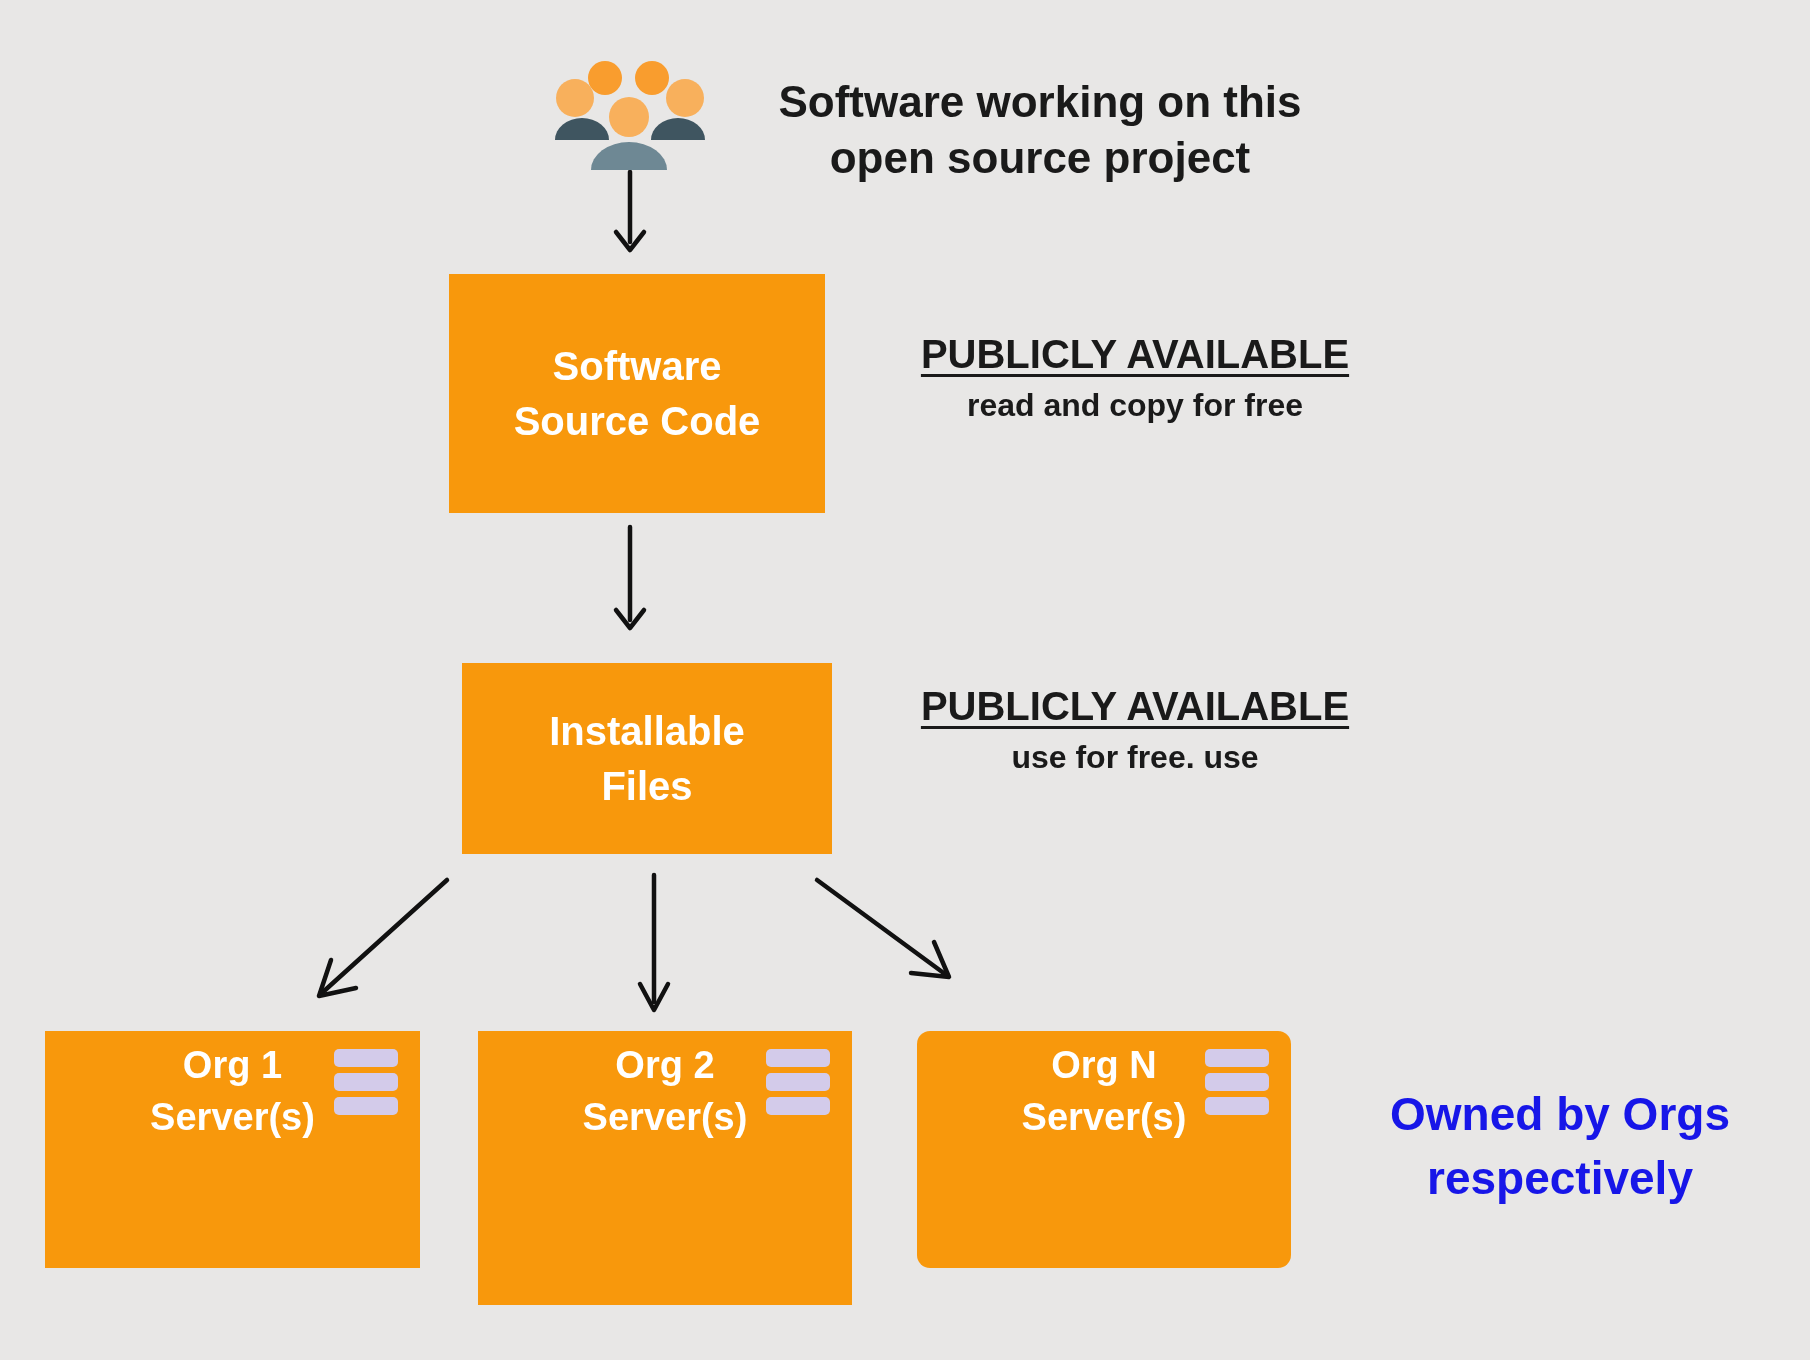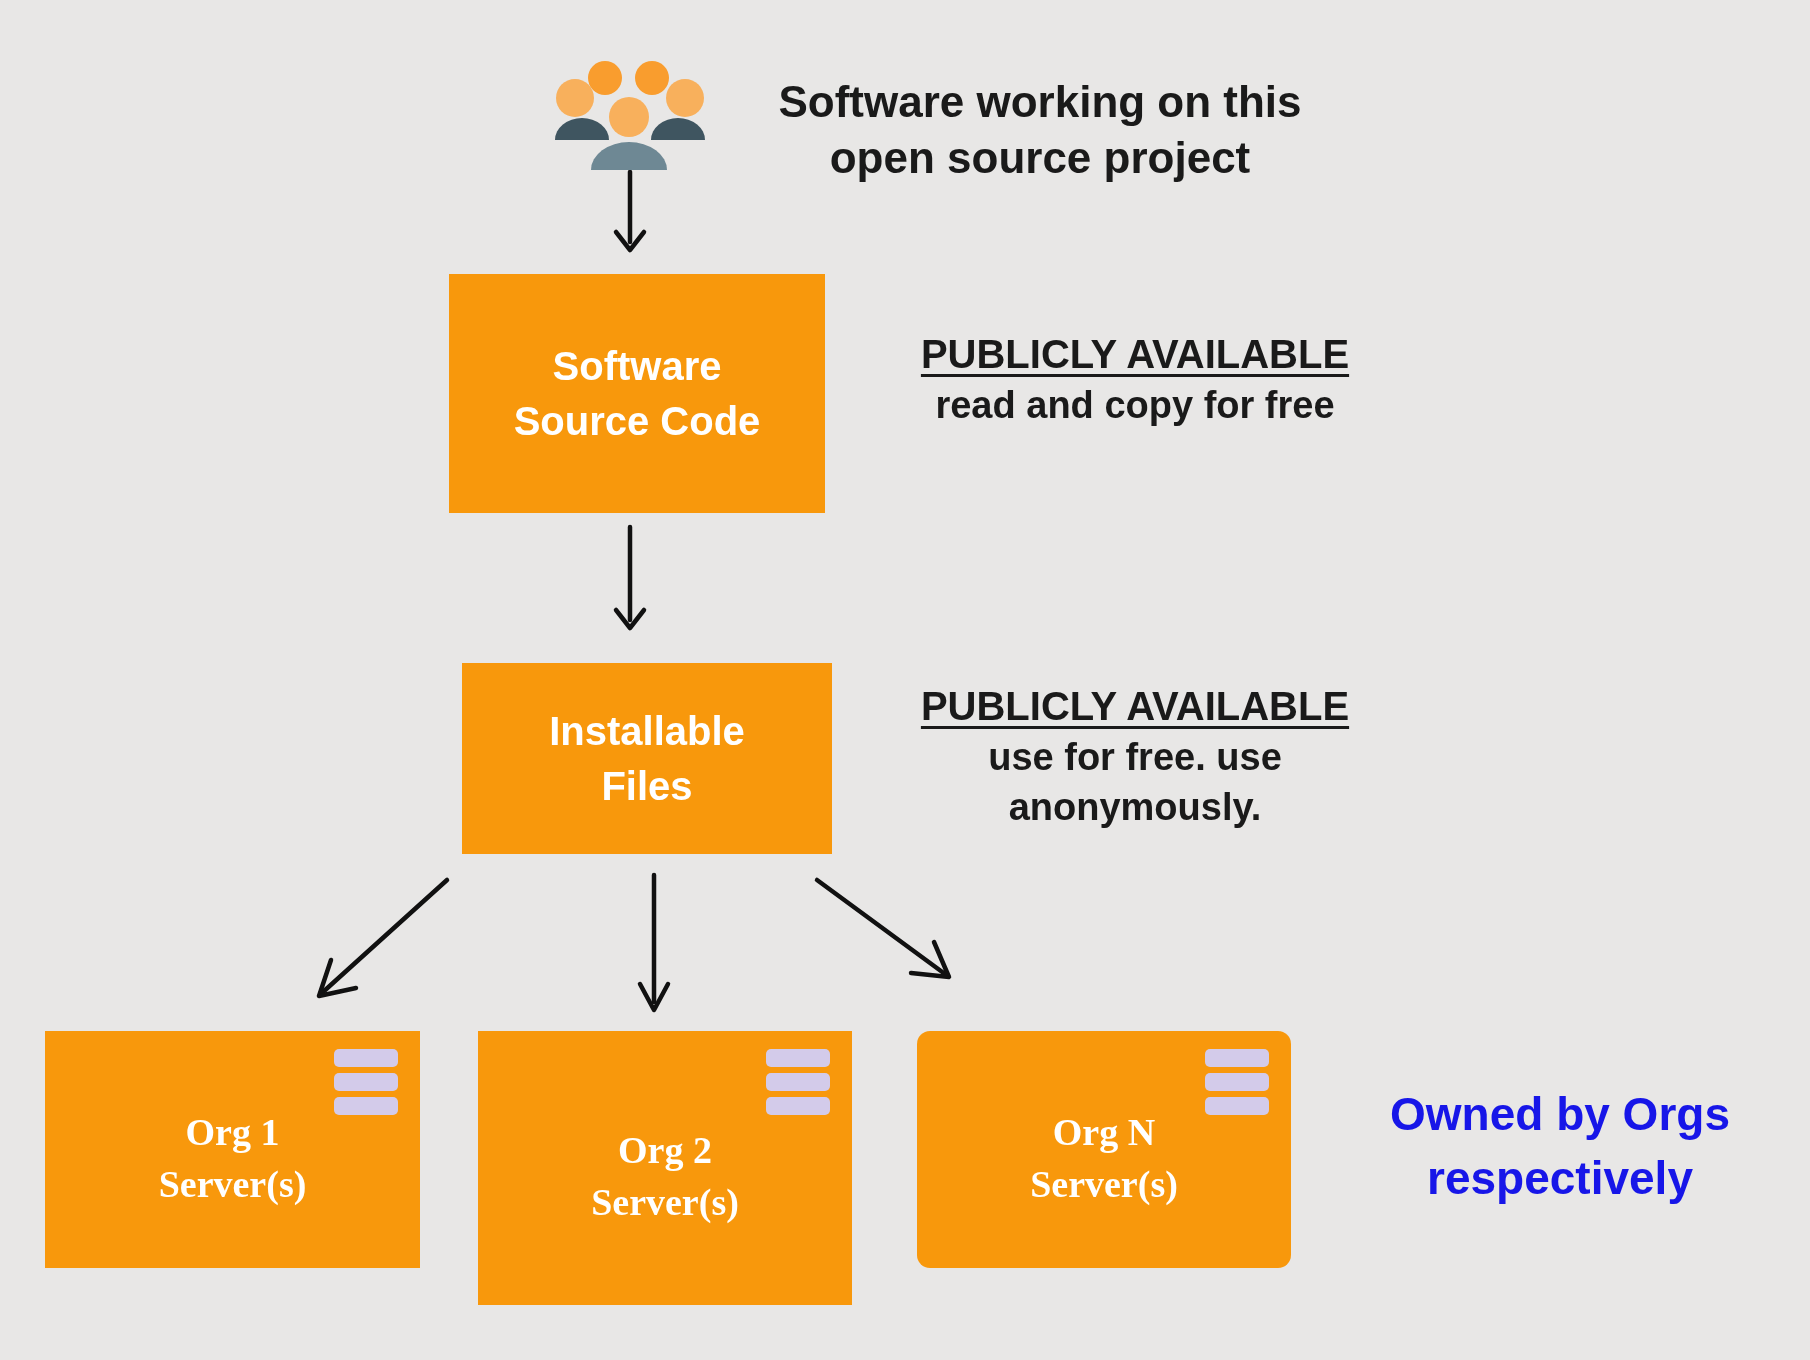--- a/index.html
+++ b/index.html
@@ -20,25 +20,25 @@
     align-items:center;justify-content:center;text-align:center;
     color:var(--white);font-weight:700;font-size:40px;line-height:55px;}
   .box-ssc{left:449px;top:274px;width:376px;height:239px;}
   .box-inst{left:462px;top:663px;width:370px;height:191px;}
 
   .note{width:470px;text-align:center;color:var(--text-dark);font-weight:700;}
   .note-1{left:900px;top:328px;}
   .note-2{left:900px;top:680px;}
   .note-heading{font-size:40px;line-height:52px;text-decoration:underline;
     text-decoration-thickness:3px;text-underline-offset:6px;}
-  .note-body{font-size:38px;line-height:50px;}
+  .note-body{font-size:32px;line-height:50px;}
 
   .org-box{background:var(--orange);display:flex;flex-direction:column;
-    align-items:center;justify-content:center;text-align:center;
-    color:var(--white);font-weight:700;font-size:38px;line-height:52px;font-family:Liberation Serif, serif;}
+    align-items:center;justify-content:flex-start;text-align:center;
+    color:var(--white);font-weight:700;font-size:38px;line-height:52px;}
   .org-1{left:45px;top:1031px;width:375px;height:237px;}
   .org-2{left:478px;top:1031px;width:374px;height:274px;}
   .org-n{left:917px;top:1031px;width:374px;height:237px;border-radius:13px;}
   .server-icon{position:absolute;top:18px;right:22px;display:flex;
     flex-direction:column;gap:6px;}
   .server-icon span{display:block;width:64px;height:18px;border-radius:5px;
     background:var(--server-bar);}
   .org-label{transform:translateY(8px);}
 
   .blue-note{left:1330px;top:1082px;width:460px;text-align:center;
@@ -90,21 +90,20 @@
   </svg>
 
   <div class="abs flow-box box-inst">
     <div>Installable</div>
     <div>Files</div>
   </div>
 
   <div class="abs note note-2">
     <div class="note-heading">PUBLICLY AVAILABLE</div>
     <div class="note-body">use for free. use</div>
-    <div class="note-body">anonymously.</div>
   </div>
 
   <svg class="abs" style="left:295px;top:872px;" width="170" height="140" viewBox="0 0 170 140">
     <path class="stroke" d="M152,8 L28,120"></path>
     <path class="stroke" d="M61,116 L24,124 L36,88"></path>
   </svg>
 
   <svg class="abs" style="left:634px;top:872px;" width="40" height="142" viewBox="0 0 40 142">
     <path class="stroke" d="M20,3 L20,130"></path>
     <path class="stroke" d="M6,112 L20,138 L34,112"></path>

